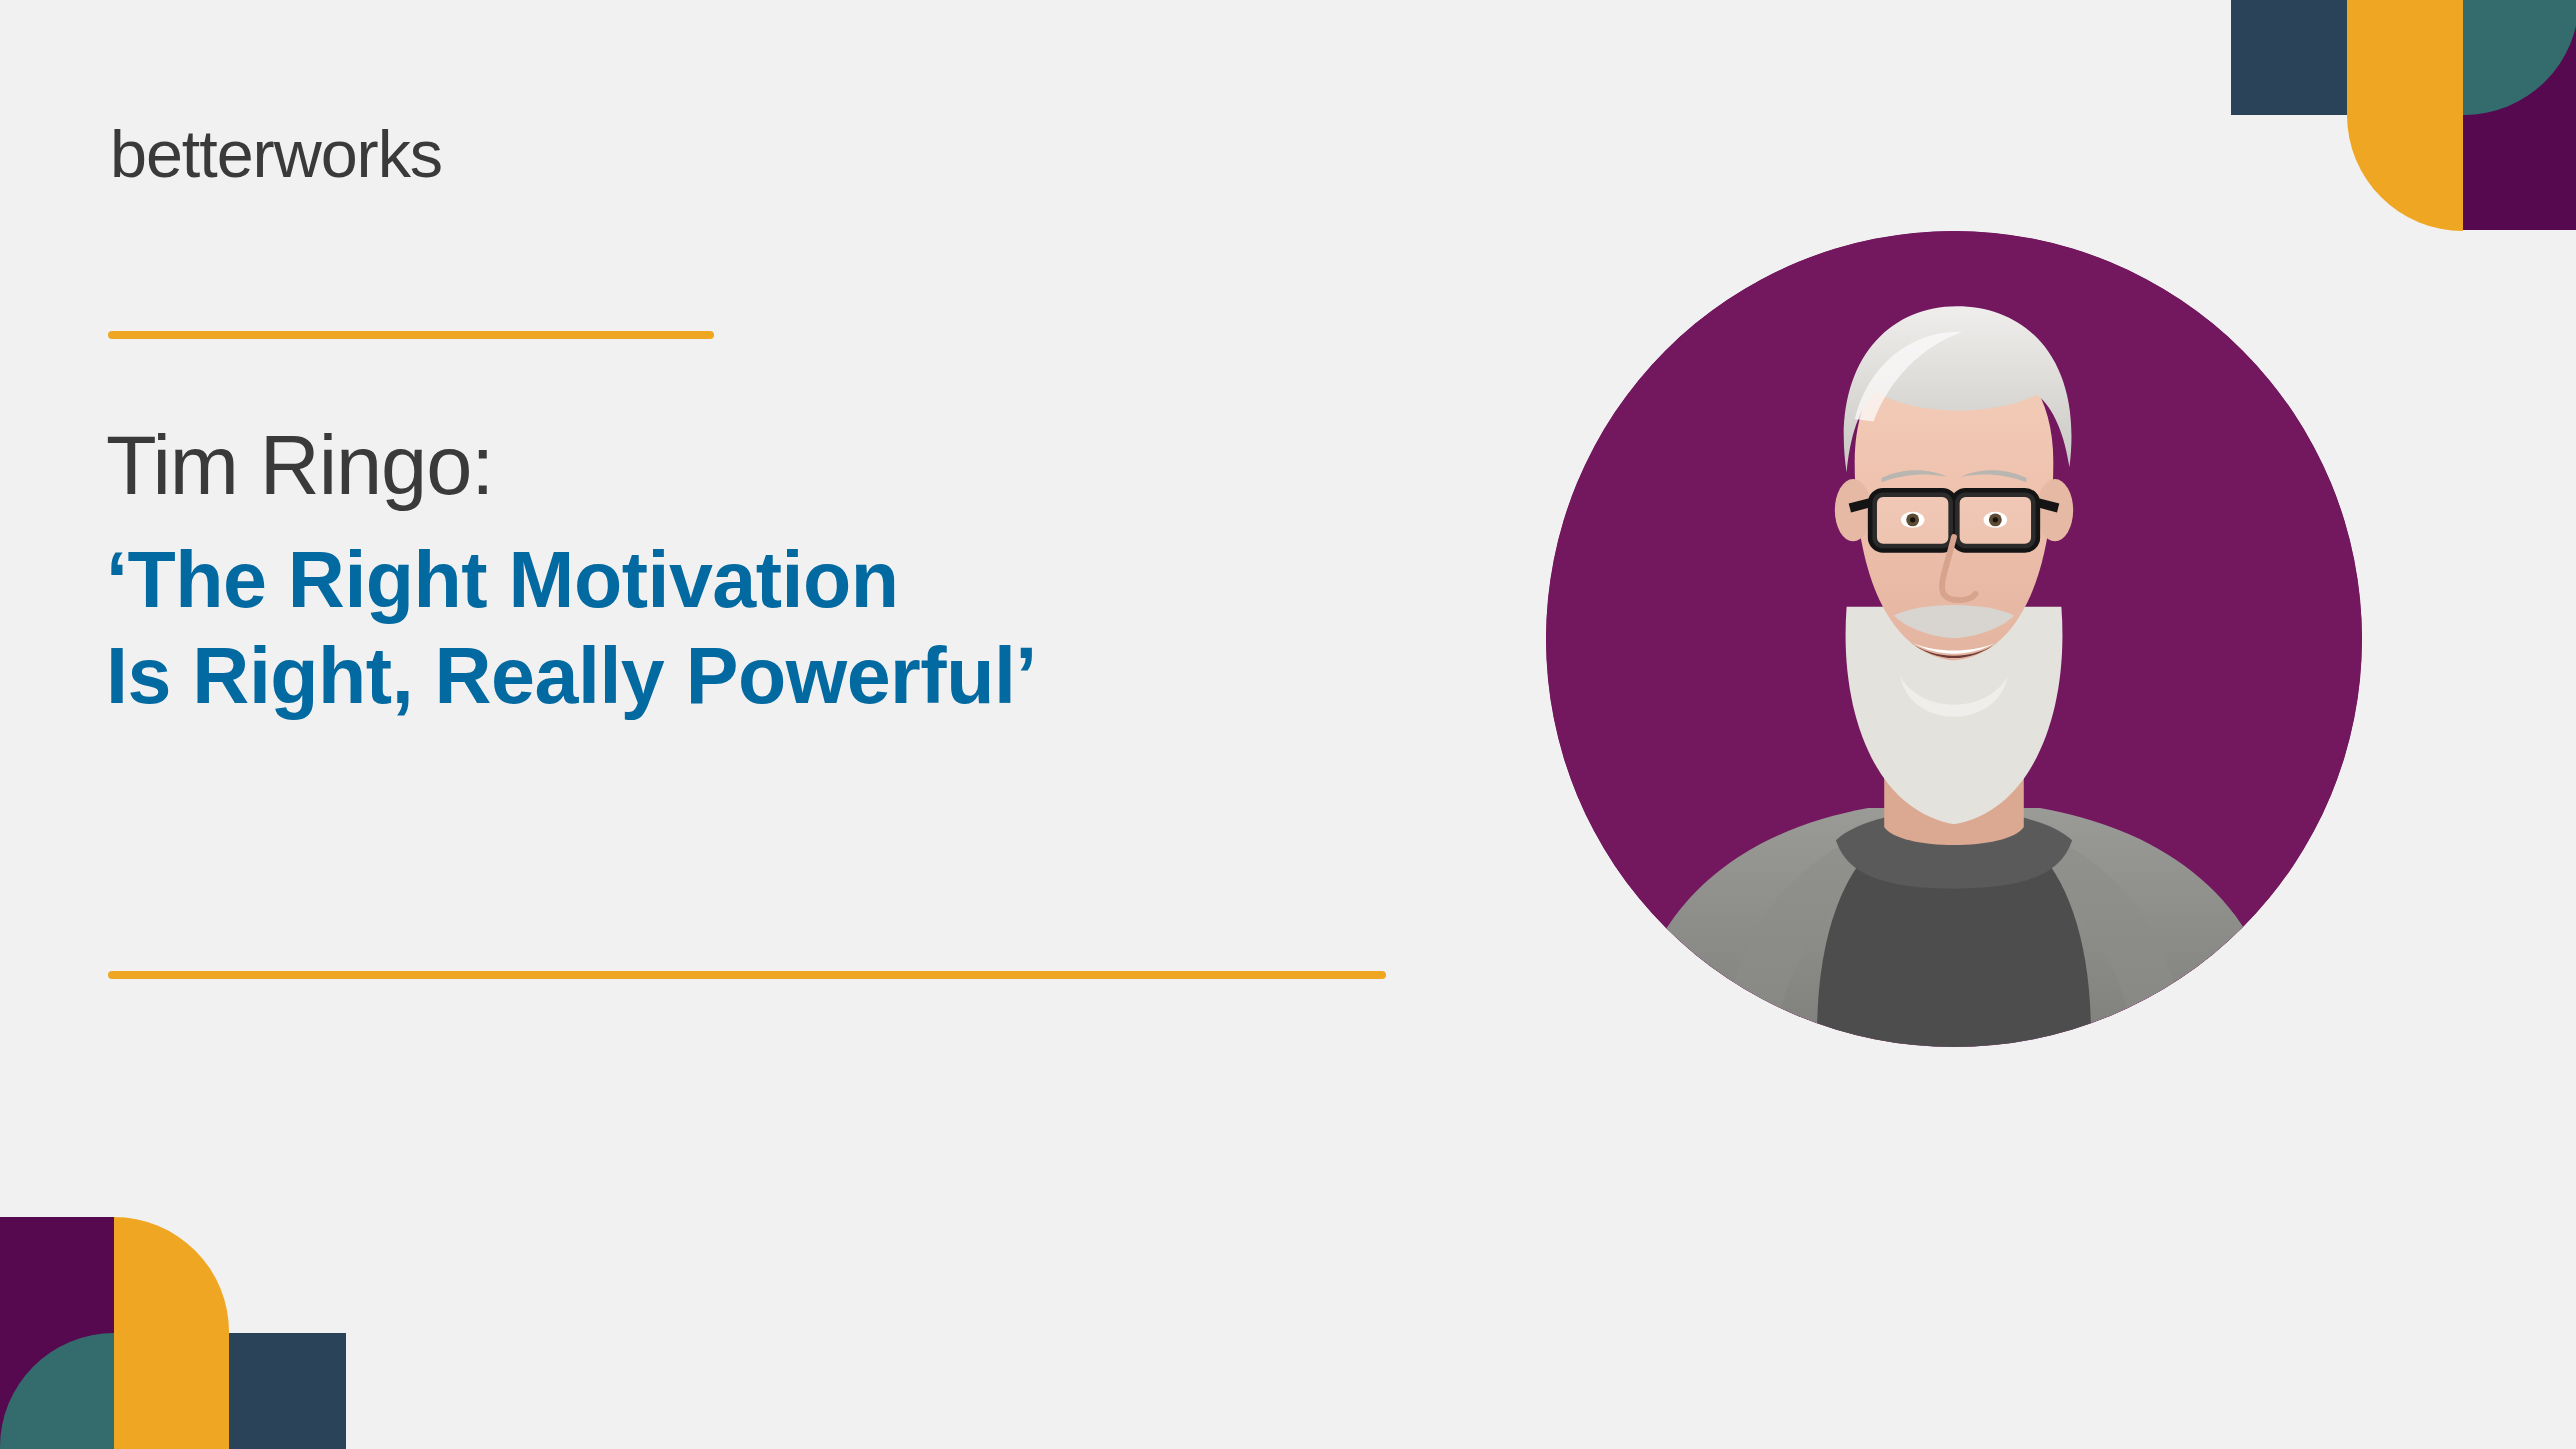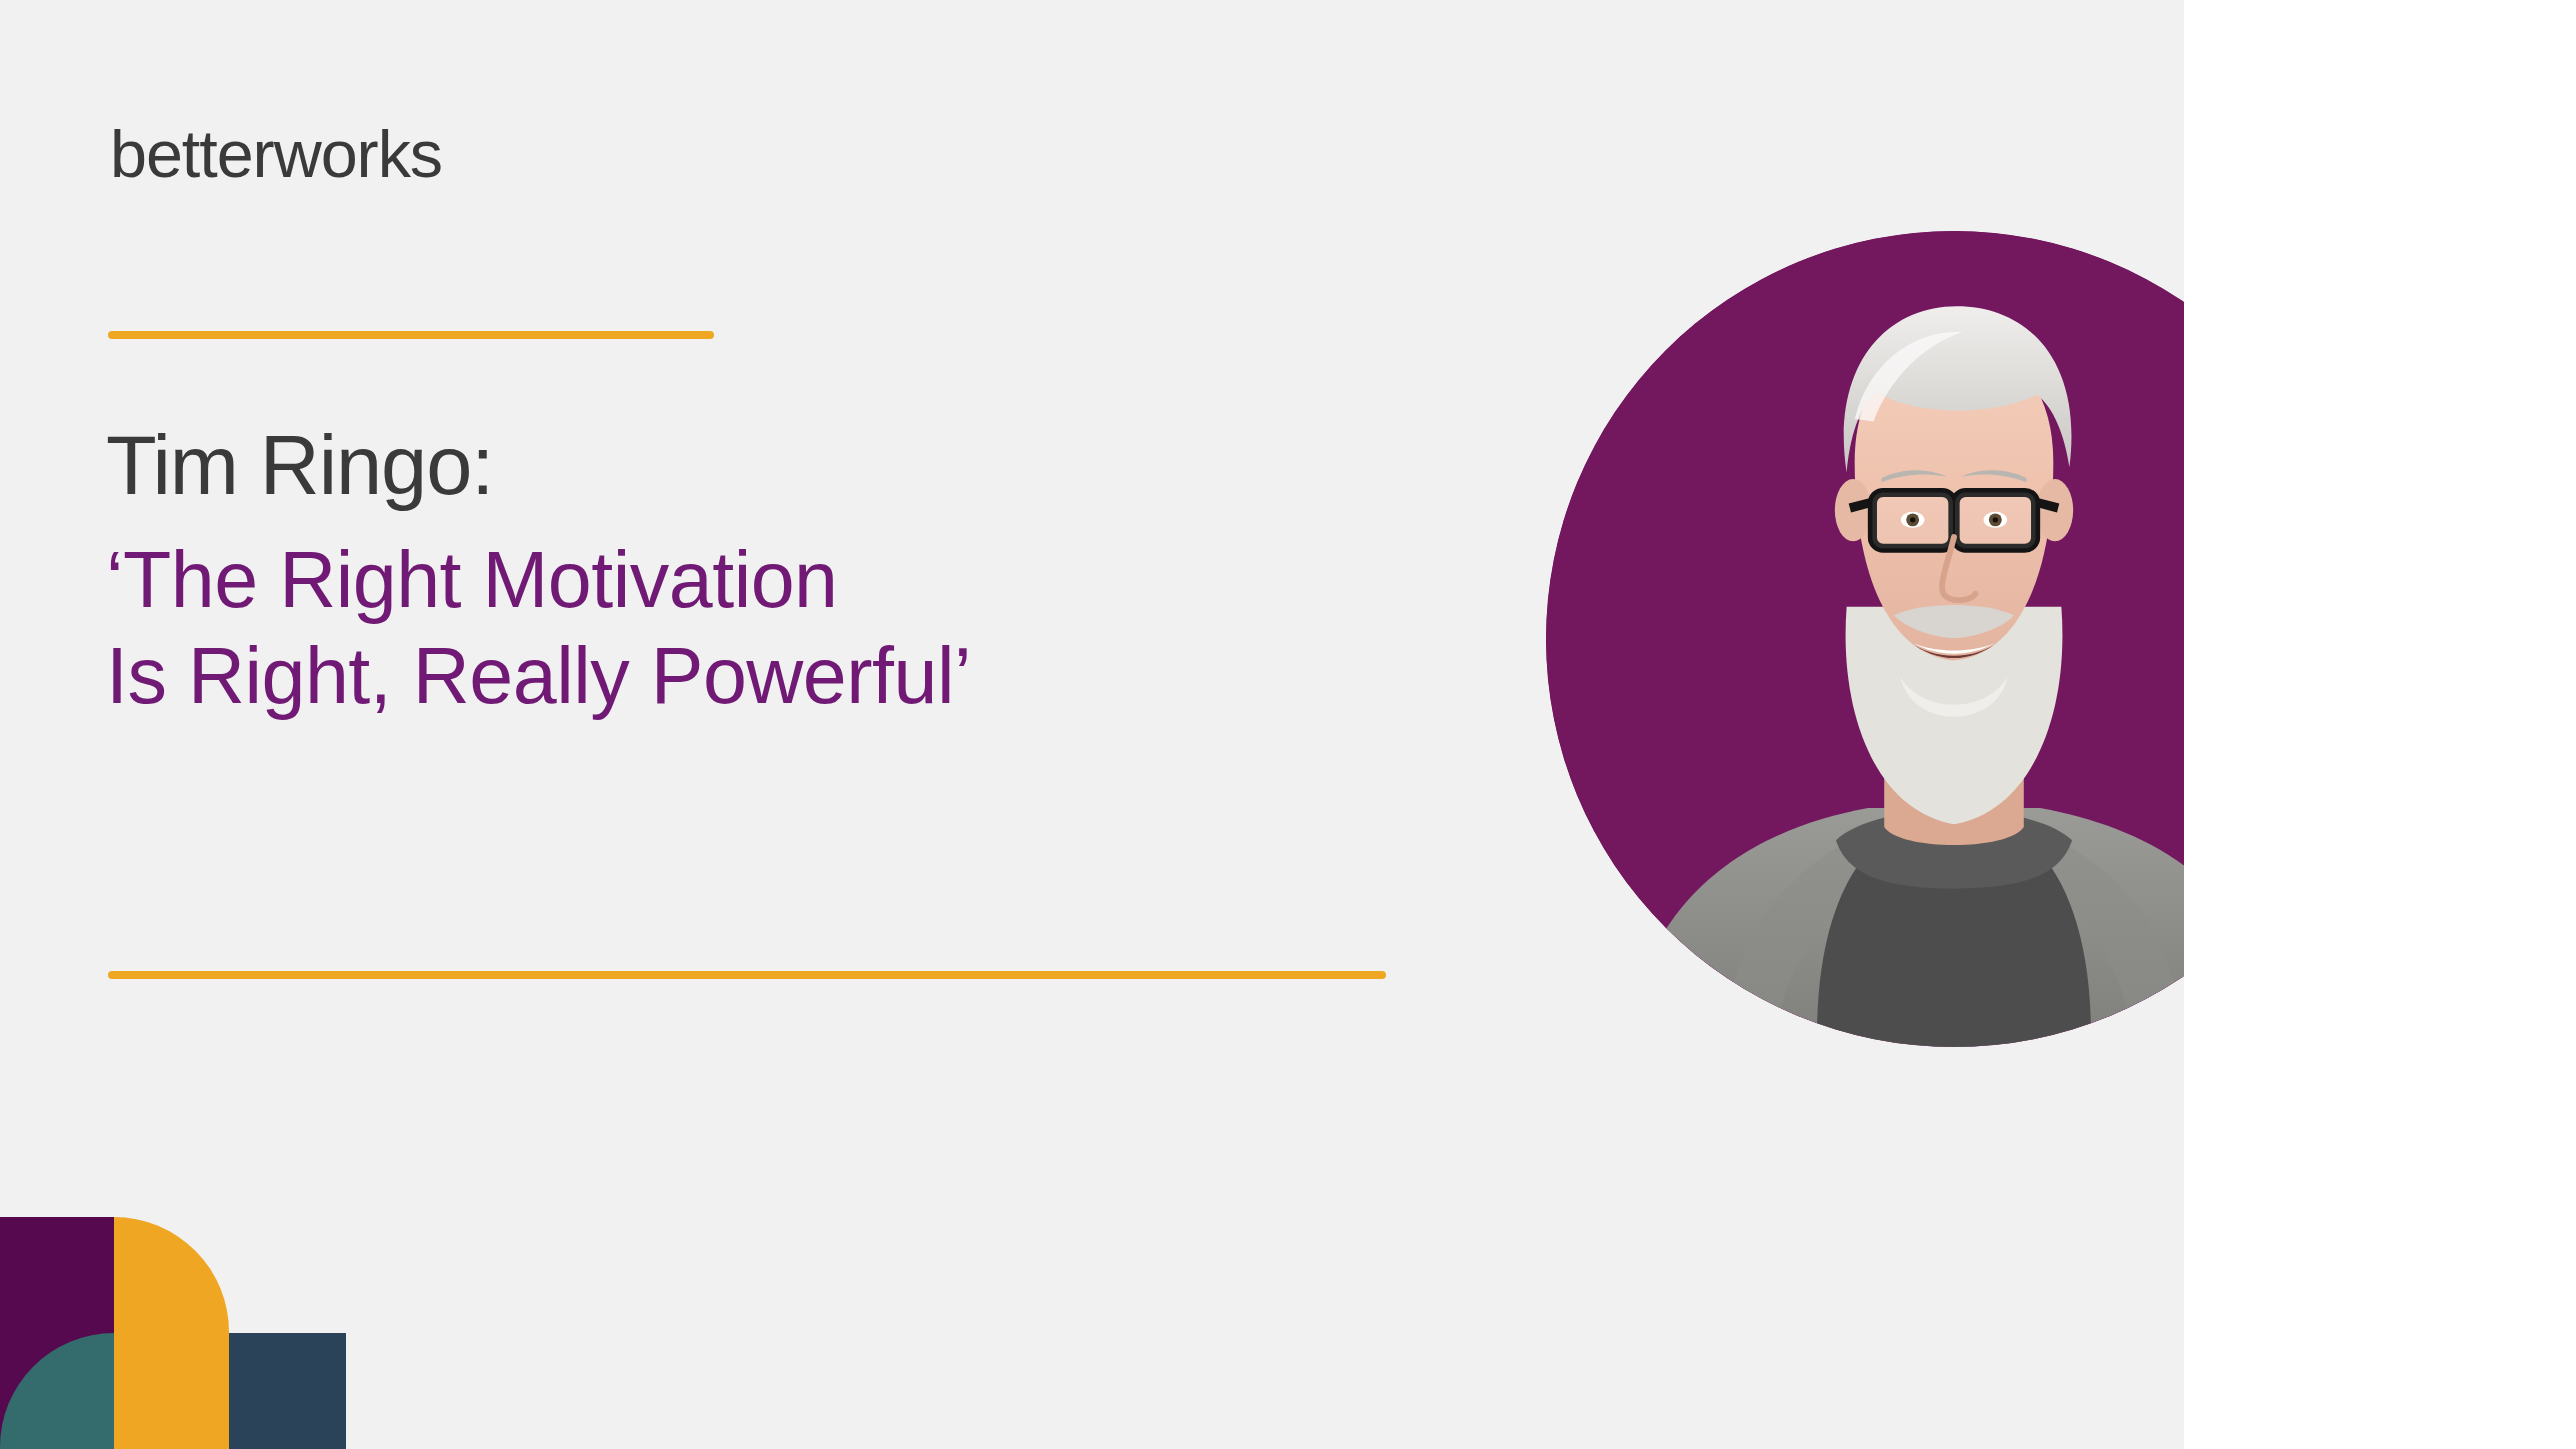--- a/index.html
+++ b/index.html
@@ -3,21 +3,21 @@
 <meta charset="utf-8">
 <style>
   html, body {
     margin: 0;
     padding: 0;
     background: #ffffff;
   }
 
   .canvas {
     position: relative;
-    width: 2184px;
+    width: 2576px;
     height: 1449px;
     background: #f1f1f1;
     overflow: hidden;
     font-family: "Liberation Sans", sans-serif;
   }
 
   
   .deco-tr {
     position: absolute;
     top: 0;
@@ -101,25 +101,25 @@
   .headline-name {
     font-size: 83px;
     font-weight: 400;
     line-height: 1.0;
     letter-spacing: -1.1px;
     margin: 0 0 25px 0;
     color: #3a3a3a;
   }
   .headline-quote {
     font-size: 79px;
-    font-weight: 400;
+    font-weight: 700;
     line-height: 1.22;
     letter-spacing: -0.5px;
     margin: 0;
-    color: #701a75;
+    color: #0369a1;
   }
   .headline-quote .qline { display: block; }
 
   
   .portrait-wrap {
     position: absolute;
     left: 1546px;
     top: 231px;
     width: 816px;
     height: 816px;

